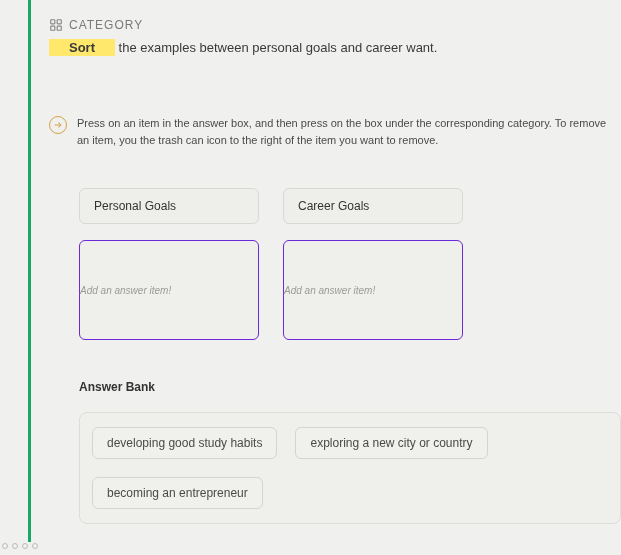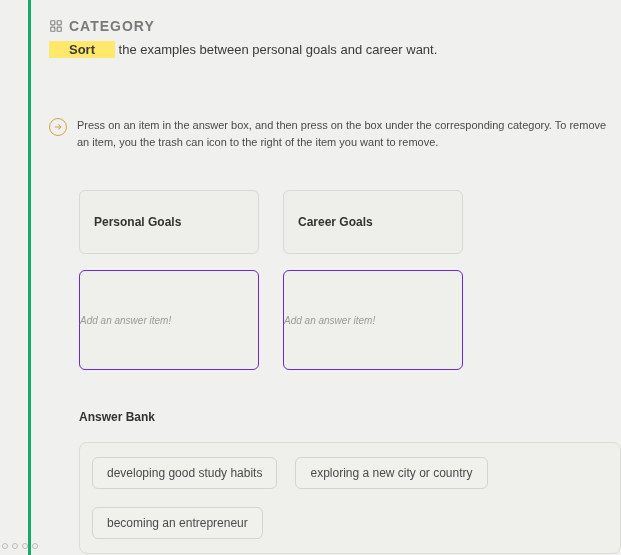--- a/index.html
+++ b/index.html
@@ -22,24 +22,24 @@
       align-items: center;
       gap: 6px;
       margin-bottom: 8px;
     }
     .category-icon {
       width: 14px;
       height: 14px;
       color: #888;
     }
     .category-label {
-      font-size: 14px;
+      font-size: 12px;
       letter-spacing: 1px;
       color: #7a7a7a;
-      font-weight: 700;
+      font-weight: 400;
     }
     .question-text {
       font-size: 13px;
       color: #3a3a3a;
       margin-bottom: 60px;
     }
     .highlight {
       background: #ffe86b;
       font-weight: 700;
       padding: 1px 20px;
@@ -70,23 +70,23 @@
     .categories-row {
       display: flex;
       gap: 24px;
       margin-left: 30px;
       margin-bottom: 40px;
     }
     .category-col { width: 180px; }
     .category-title-box {
       border: 1px solid #d8d8d4;
       border-radius: 6px;
-      padding: 24px 14px;
-      font-size: 12px;
-      font-weight: 700;
+      padding: 10px 14px;
+      font-size: 12px;
+      font-weight: 400;
       color: #333;
       margin-bottom: 16px;
       background: #eeeeea;
     }
     .drop-zone {
       border: 1px solid #6d28d9;
       border-radius: 6px;
       min-height: 100px;
       display: flex;
       align-items: center;

